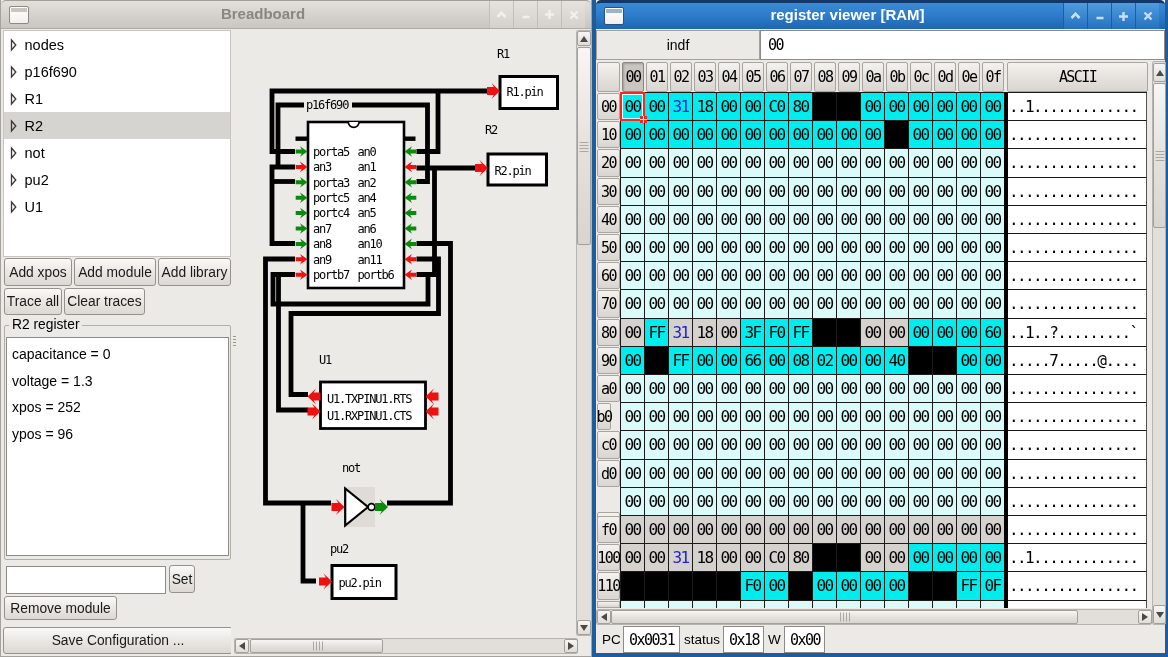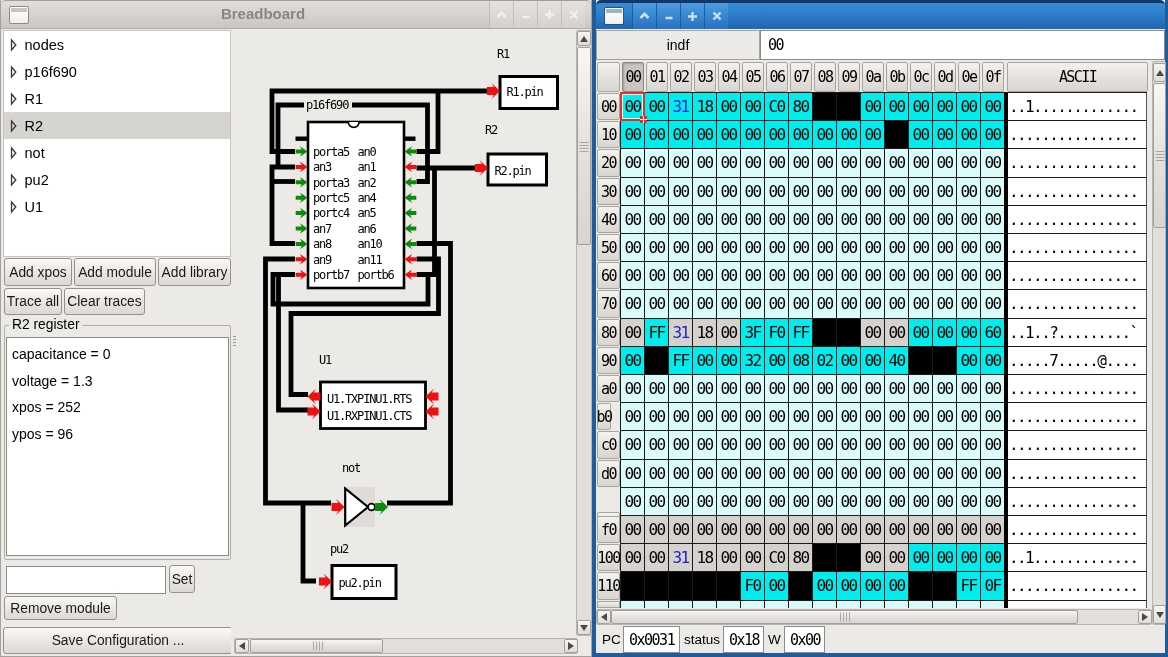--- a/index.html
+++ b/index.html
@@ -333,20 +333,21 @@
         </div>
     </div>
   </div>
 </div>
 
 <div class="win" id="rv">
   <div class="titlebar tb-blue">
     <div class="tb-icon-wrap">
         <div class="winicon"></div>
       </div>
+    <div class="tb-title">register viewer [RAM]</div>
     <div class="tb-btn">
       <svg width="11" height="8">
           <path d="M1.5 6 L5.5 1.8 L9.5 6" fill="none" stroke="#C7E0F5" stroke-width="2.6"></path>
         </svg>
     </div>
     <div class="tb-btn">
       <svg width="10" height="8">
           <path d="M1.5 6 H8.5" fill="none" stroke="#C7E0F5" stroke-width="2.4"></path>
         </svg>
     </div>
@@ -550,21 +551,21 @@
         <div class="cell" style="left: 337px; top: 290px; width: 24px; height: 28px; line-height: 27px; background: rgb(0, 237, 237);">00</div>
         <div class="cell" style="left: 361px; top: 290px; width: 24px; height: 28px; line-height: 27px; background: rgb(0, 237, 237);">00</div>
         <div class="cell" style="left: 385px; top: 290px; width: 24px; height: 28px; line-height: 27px; background: rgb(0, 237, 237);">60</div>
         <div class="ascii-cell" style="left: 409px; top: 290px; width: 142px; height: 28px; line-height: 27px;">..1..?.........`</div>
         <div class="shbtn rowhdr" style="left: 1px; top: 318px; width: 23px; height: 27px;">90</div>
         <div class="cell first" style="left: 25px; top: 318px; width: 25px; height: 28px; line-height: 27px; background: rgb(0, 237, 237); margin-left: -1px;">00</div>
         <div class="cell" style="left: 49px; top: 318px; width: 24px; height: 28px; line-height: 27px; background: rgb(0, 0, 0);"></div>
         <div class="cell" style="left: 73px; top: 318px; width: 24px; height: 28px; line-height: 27px; background: rgb(0, 237, 237);">FF</div>
         <div class="cell" style="left: 97px; top: 318px; width: 24px; height: 28px; line-height: 27px; background: rgb(0, 237, 237);">00</div>
         <div class="cell" style="left: 121px; top: 318px; width: 24px; height: 28px; line-height: 27px; background: rgb(0, 237, 237);">00</div>
-        <div class="cell" style="left: 145px; top: 318px; width: 24px; height: 28px; line-height: 27px; background: rgb(0, 237, 237);">32</div>
+        <div class="cell" style="left: 145px; top: 318px; width: 24px; height: 28px; line-height: 27px; background: rgb(0, 237, 237);">66</div>
         <div class="cell" style="left: 169px; top: 318px; width: 24px; height: 28px; line-height: 27px; background: rgb(0, 237, 237);">00</div>
         <div class="cell" style="left: 193px; top: 318px; width: 24px; height: 28px; line-height: 27px; background: rgb(0, 237, 237);">08</div>
         <div class="cell" style="left: 217px; top: 318px; width: 24px; height: 28px; line-height: 27px; background: rgb(0, 237, 237);">02</div>
         <div class="cell" style="left: 241px; top: 318px; width: 24px; height: 28px; line-height: 27px; background: rgb(0, 237, 237);">00</div>
         <div class="cell" style="left: 265px; top: 318px; width: 24px; height: 28px; line-height: 27px; background: rgb(0, 237, 237);">00</div>
         <div class="cell" style="left: 289px; top: 318px; width: 24px; height: 28px; line-height: 27px; background: rgb(0, 237, 237);">40</div>
         <div class="cell" style="left: 313px; top: 318px; width: 24px; height: 28px; line-height: 27px; background: rgb(0, 0, 0);"></div>
         <div class="cell" style="left: 337px; top: 318px; width: 24px; height: 28px; line-height: 27px; background: rgb(0, 0, 0);"></div>
         <div class="cell" style="left: 361px; top: 318px; width: 24px; height: 28px; line-height: 27px; background: rgb(0, 237, 237);">00</div>
         <div class="cell" style="left: 385px; top: 318px; width: 24px; height: 28px; line-height: 27px; background: rgb(0, 237, 237);">00</div>

